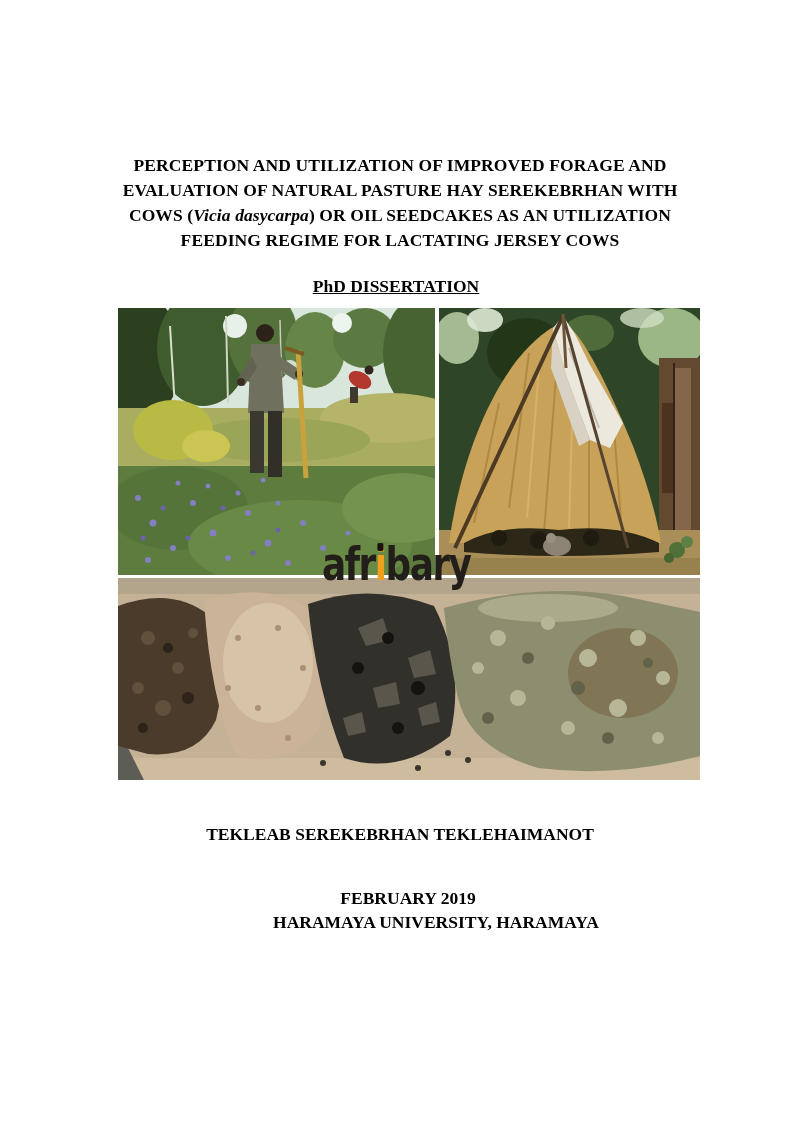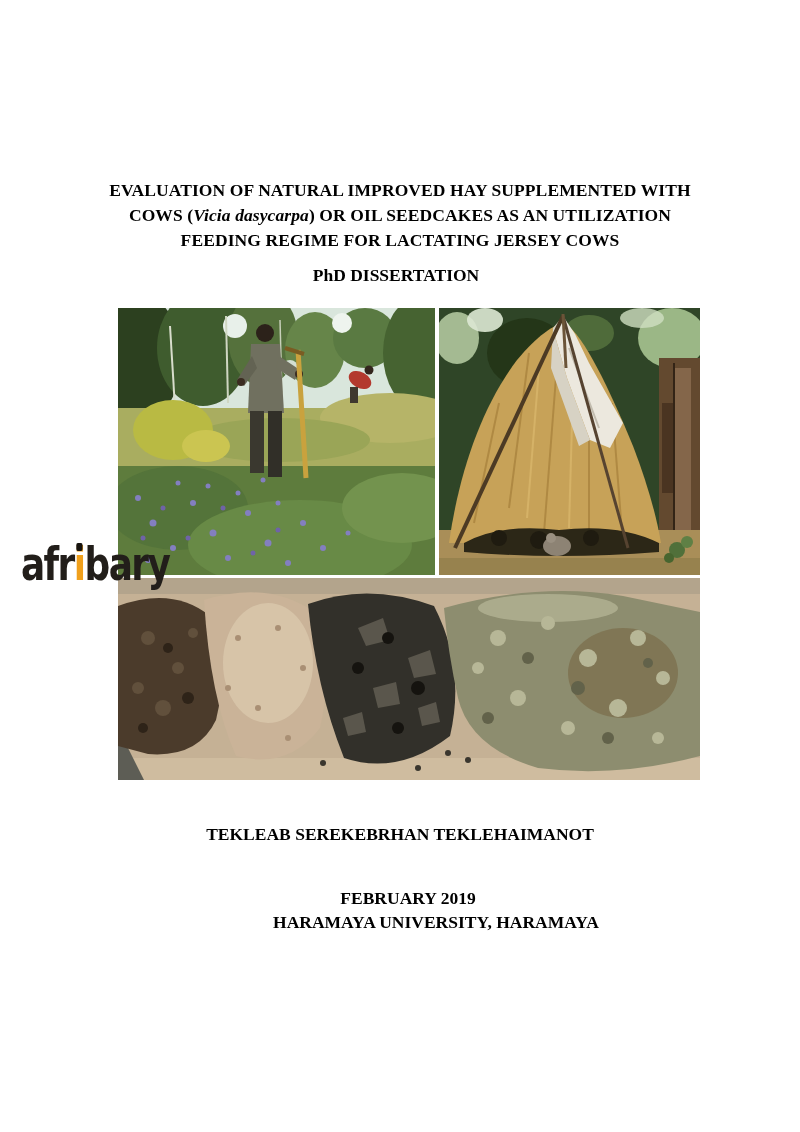--- a/index.html
+++ b/index.html
@@ -11,32 +11,32 @@
     color:#000000;
     overflow:hidden;
   }
   .title{
     position:absolute;top:141px;left:88px;width:624px;
     text-align:center;font-weight:bold;font-size:17.5px;line-height:25px;
     letter-spacing:.1px;
   }
   .title .species{font-style:italic;}
   .doc-type{
-    position:absolute;top:265px;left:0;width:792px;
-    text-align:center;font-weight:bold;font-size:17.5px;
+    position:absolute;top:276px;left:0;width:792px;
+    text-align:center;font-weight:bold;font-size:17.5px;text-decoration:underline;
   }
   .collage{position:absolute;top:308px;left:118px;width:582px;height:474px;}
   .photo{position:absolute;overflow:hidden;}
   .photo svg{display:block;width:100%;height:100%;}
   .photo-left{top:0;left:0;width:317px;height:267px;}
   .photo-right{top:0;left:321px;width:261px;height:267px;}
   .photo-bottom{top:270px;left:0;width:582px;height:202px;}
   .watermark{
     position:absolute;top:541px;left:0;width:793px;
-    text-align:left;z-index:5;
+    text-align:center;z-index:5;
     font-family:"DejaVu Sans",sans-serif;
     font-weight:bold;font-size:46px;line-height:1;
     color:#221e1a;
   }
   .watermark .wm-inner{display:inline-block;transform:scaleX(.78);letter-spacing:-2px;}
   .watermark .wm-i{color:#f0a01c;position:relative;display:inline-block;}
   .watermark .wm-i::after{
     content:'';position:absolute;left:50%;transform:translateX(-50%);
     top:2px;width:8px;height:8px;border-radius:2px;background:#17140f;
   }
@@ -52,22 +52,22 @@
     position:absolute;top:912px;left:0;width:800px;
     text-align:center;font-weight:bold;font-size:17.5px;margin-left:36px;
   }
 </style>
 </head>
 <body>
 
 <div class="page">
 
   <h1 class="title">
-    <br>
-    <span>EVALUATION OF NATURAL IMPROVED HAY SUPPLEMENTED WITH</span><br>
+    <span>PERCEPTION AND UTILIZATION OF IMPROVED FORAGE AND</span><br>
+    <span>EVALUATION OF NATURAL PASTURE HAY SEREKEBRHAN WITH</span><br>
     <span><span>COWS (</span><span class="species">Vicia dasycarpa</span><span>) OR OIL SEEDCAKES AS AN UTILIZATION</span></span><br>
     <span>FEEDING REGIME FOR LACTATING JERSEY COWS</span>
   </h1>
 
   <div class="doc-type">PhD DISSERTATION</div>
 
   <div class="collage">
 
     <div class="photo photo-left">
       <svg viewBox="0 0 317 267" preserveAspectRatio="none">

